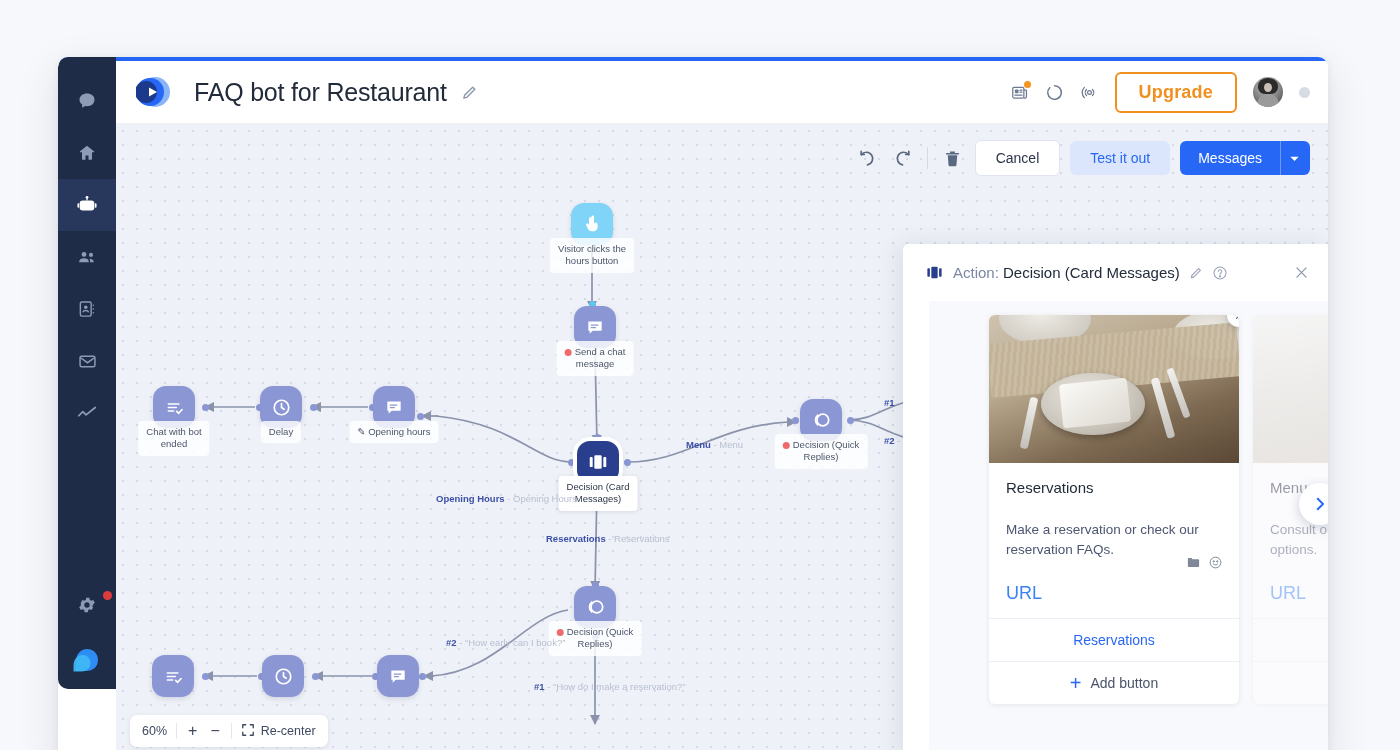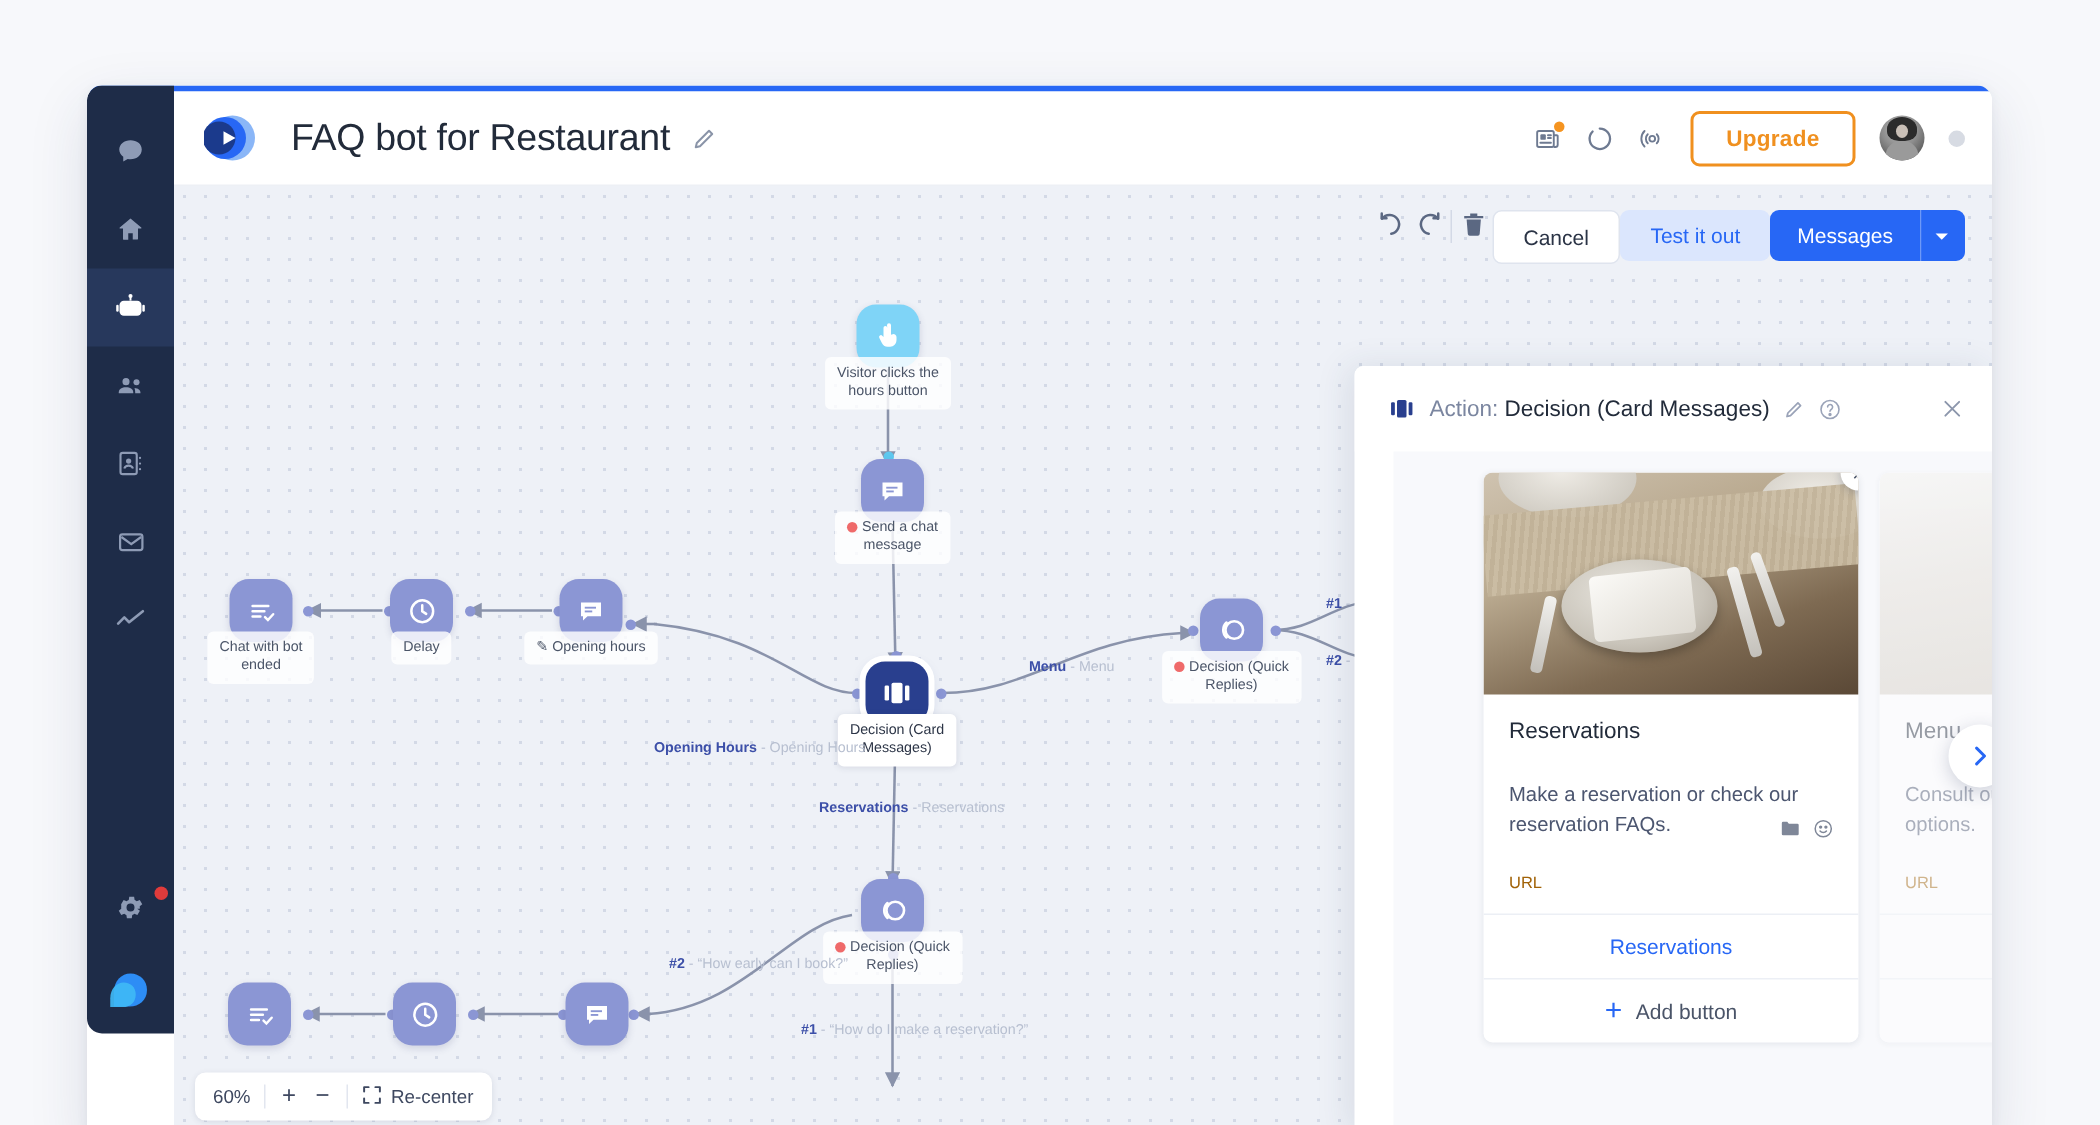--- a/index.html
+++ b/index.html
@@ -66,21 +66,21 @@
   }
   .title-edit { margin-left: 14px; color:#8a94a8; display:flex; align-items:center; cursor:pointer;}
   .header-right { margin-left: auto; display:flex; align-items:center; gap: 16px;}
   .hdr-icon { color:#6e7a91; display:flex; align-items:center; cursor:pointer; position:relative;}
   .hdr-icon .badge {
     position:absolute; right:-2px; top:-2px; width:7px;height:7px;border-radius:50%;
     background:#f59420;
   }
   .upgrade-btn {
     border: 2px solid #f0901f; color:#f0901f; border-radius: 6px;
-    font-size: 15px; font-weight: 700; padding: 8px 22px; background:#fff;
+    font-size: 18px; font-weight: 700; padding: 8px 22px; background:#fff;
     cursor:pointer; letter-spacing:.2px;
   }
   .avatar {
     width: 30px; height: 30px; border-radius: 50%;
     background: radial-gradient(circle at 45% 30%, #bdbdbd 0%, #8d8d8d 45%, #3c3c3c 100%);
     overflow:hidden; position:relative; flex:none;
   }
   .avatar .hair {
     position:absolute; left:5px; top:1px; width:20px; height:16px;
     border-radius:50% 50% 40% 40%; background:#2b2b2b;
@@ -136,21 +136,21 @@
   .edge-label {
     position:absolute; font-size:9.5px; white-space:nowrap; color:#b7bfd0;
   }
   .edge-label b { color:#3c4fa8; font-weight:700; }
 
   svg.wires { position:absolute; left:0; top:0; width:100%; height:100%; overflow:visible; }
 
   
   .flow-toolbar {
     position:absolute; right: 18px; top: 16px;
-    display:flex; align-items:flex-start; 
+    display:flex; align-items:center; gap: 10px;
   }
   .tb-icon { color:#5b6882; cursor:pointer; display:flex;align-items:center; padding:0 3px;}
   .tb-sep { width:1px;height:22px;background:#d3d9e6; margin:0 2px;}
   .btn {
     font-size:14px; border-radius:6px; padding:9px 20px; cursor:pointer; border:none;
     font-family:"Liberation Sans",sans-serif;
   }
   .btn-cancel { background:#fff; color:#2b3446; border:1px solid #dfe4ee; }
   .btn-test { background:#dbe6fd; color:#2767f5; }
   .btn-activate { background:#2767f5; color:#fff; border-radius:6px 0 0 6px; padding:9px 18px;}
@@ -246,21 +246,21 @@
   }
   .img-close {
     position:absolute; right:-12px; top:-12px; width:24px;height:24px;border-radius:50%;
     background:#fff; color:#4a5468; display:flex;align-items:center;justify-content:center;
     box-shadow:0 2px 6px rgba(40,55,90,.22); cursor:pointer; z-index:3; font-size:13px;
   }
   .card-body { padding: 16px 17px 14px 17px; position:relative; }
   .card-title { font-size:15px; color:#222b3a; margin-bottom:24px; cursor:text;}
   .card-desc { font-size:13.5px; color:#4c5670; line-height:1.45; cursor:text;}
   .card-tools { position:absolute; right:16px; bottom:44px; display:flex; gap:7px; color:#7f8798;}
-  .card-url { font-size:11px; color:#a16207; margin-top:24px; cursor:text;}
+  .card-url { font-size:18px; color:#3b82f6; margin-top:24px; cursor:text;}
   .card-btn {
     border-top:1px solid #eceff5; text-align:center; padding: 13px 0;
     color:#2767f5; font-size:14px; cursor:pointer;
   }
   .card-addbtn {
     border-top:1px solid #eceff5; text-align:center; padding: 13px 0;
     color:#4d5costo; font-size:14px; cursor:pointer;
     display:flex; align-items:center; justify-content:center; gap:9px; color:#4b5costa;
   }
   .card-addbtn { color:#4a5468; }

